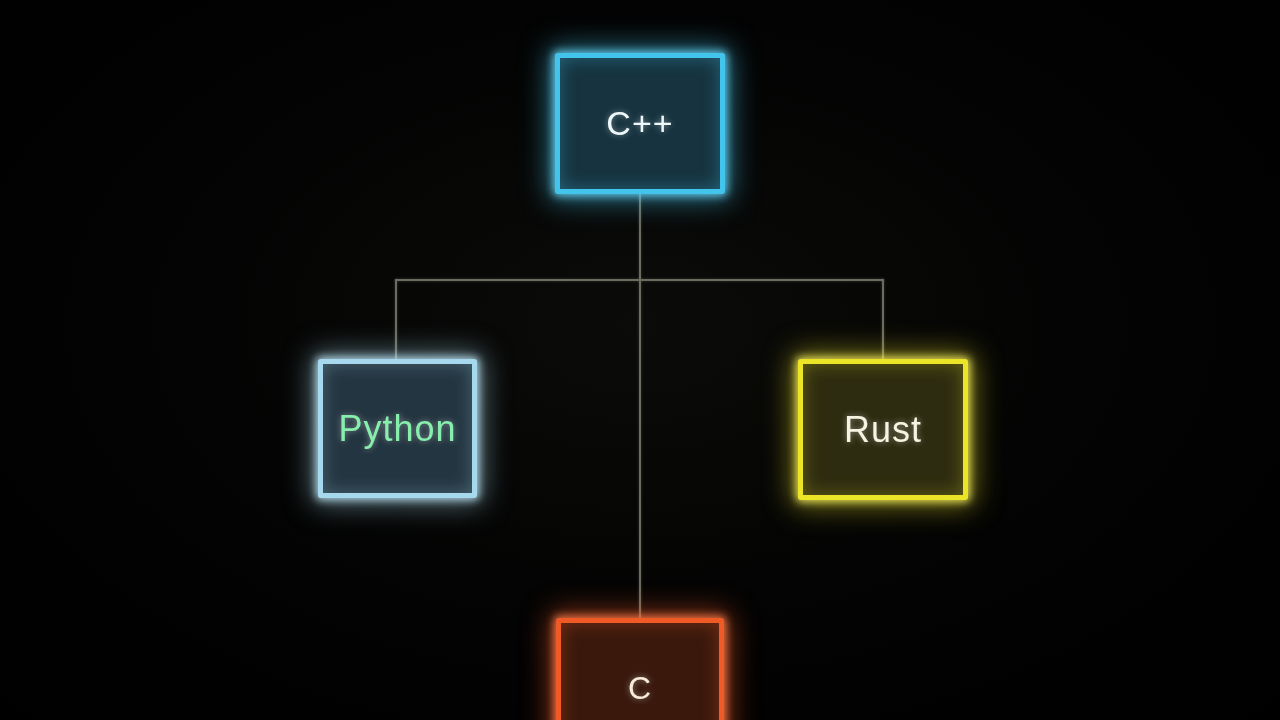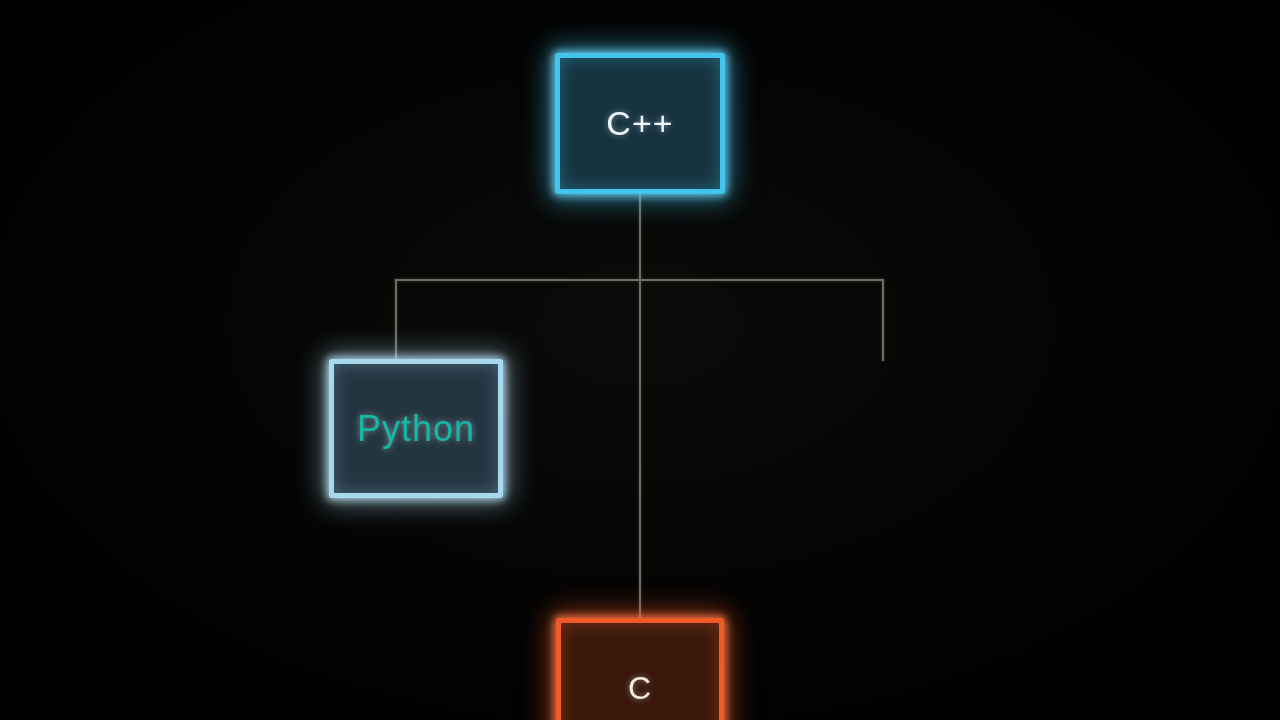--- a/index.html
+++ b/index.html
@@ -51,24 +51,24 @@
     border-color: #43c4ec;
     background: #16333f;
     color: #eef7f9;
     font-size: 34px;
     box-shadow: 0 0 28px 6px rgba(67,196,236,0.55),
                 0 0 9px 2px rgba(120,220,250,0.9),
                 inset 0 0 18px rgba(67,196,236,0.35);
   }
 
   .node-python {
-    left: 329px; top: 359px; width: 174px; height: 139px;
+    left: 318px; top: 359px; width: 159px; height: 139px;
     border-color: #a7d9ee;
     background: #233540;
-    color: #14b8a6;
+    color: #86efac;
     font-size: 36px;
     box-shadow: 0 0 28px 6px rgba(167,217,238,0.5),
                 0 0 9px 2px rgba(200,235,250,0.9),
                 inset 0 0 18px rgba(167,217,238,0.3);
   }
 
   .node-rust {
     left: 798px; top: 359px; width: 170px; height: 141px;
     border-color: #ece426;
     background: #2e2c10;
@@ -101,18 +101,21 @@
   <div class="edge v" style="left:882px; top:279px; height:82px;"></div>
 
   <div class="node node-cpp">
     <span class="label">C++</span>
   </div>
 
   <div class="node node-python">
     <span class="label">Python</span>
   </div>
 
+  <div class="node node-rust">
+    <span class="label">Rust</span>
+  </div>
 
   <div class="node node-c">
     <span class="label">C</span>
   </div>
 
 </div>
 
 </body></html>

